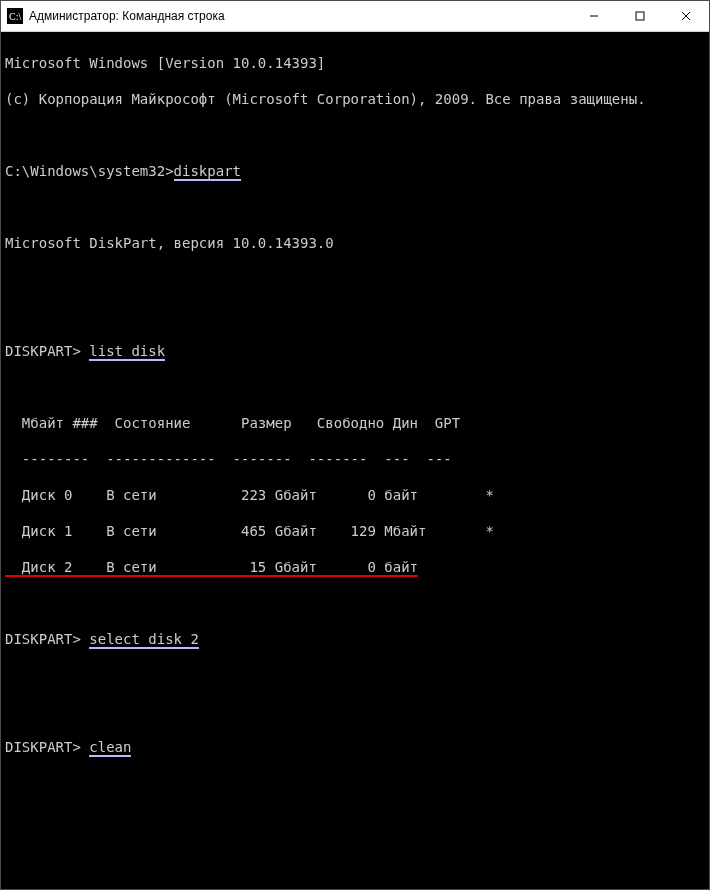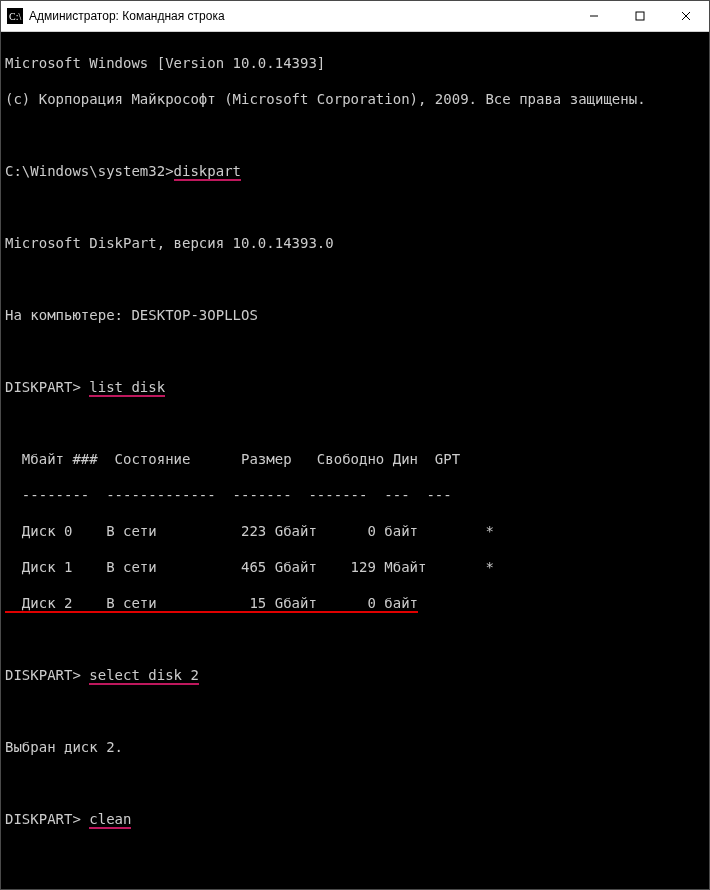--- a/index.html
+++ b/index.html
@@ -66,21 +66,21 @@
     padding: 4px 4px 4px 4px;
     line-height: 18px;
     white-space: pre;
     overflow: hidden;
     font-family: Consolas, "Lucida Console", monospace;
     font-size: 14px;
     position: relative;
   }
   .row { white-space: pre; }
   .hl {
-    border-bottom: 2px solid #be185d;
+    border-bottom: 2px solid #c4b5fd;
   }
   .red-underline {
     border-bottom: 2px solid #e00000;
     margin-top: 21px;
   }
 </style>
 </head>
 <body>
 
 <div class="window">
@@ -116,33 +116,31 @@
   </div>
 
   <div class="terminal">
 <div class="row">Microsoft Windows [Version 10.0.14393]</div>
 <div class="row">(c) Корпорация Майкрософт (Microsoft Corporation), 2009. Все права защищены.</div>
 <div class="row">&nbsp;</div>
 <div class="row"><span>C:\Windows\system32&gt;</span><span class="hl">diskpart</span></div>
 <div class="row">&nbsp;</div>
 <div class="row">Microsoft DiskPart, версия 10.0.14393.0</div>
 <div class="row">&nbsp;</div>
-<div class="row">На компьютере: DESKTOP-3OPLLOS</div>
 <div class="row">&nbsp;</div>
 <div class="row"><span>DISKPART&gt; </span><span class="hl">list disk</span></div>
 <div class="row">&nbsp;</div>
 <div class="row">  Мбайт ###  Состояние      Размер   Свободно Дин  GPT</div>
 <div class="row">  --------  -------------  -------  -------  ---  ---</div>
 <div class="row">  Диск 0    В сети          223 Gбайт      0 байт        *</div>
 <div class="row">  Диск 1    В сети          465 Gбайт    129 Мбайт       *</div>
 <div class="row"><span class="red-underline">  Диск 2    В сети           15 Gбайт      0 байт</span></div>
 <div class="row">&nbsp;</div>
 <div class="row"><span>DISKPART&gt; </span><span class="hl">select disk 2</span></div>
 <div class="row">&nbsp;</div>
-<div class="row">Выбран диск 2.</div>
 <div class="row">&nbsp;</div>
 <div class="row"><span>DISKPART&gt; </span><span class="hl">clean</span></div>
 <div class="row">&nbsp;</div>
 
 
 
 
 
 
 

